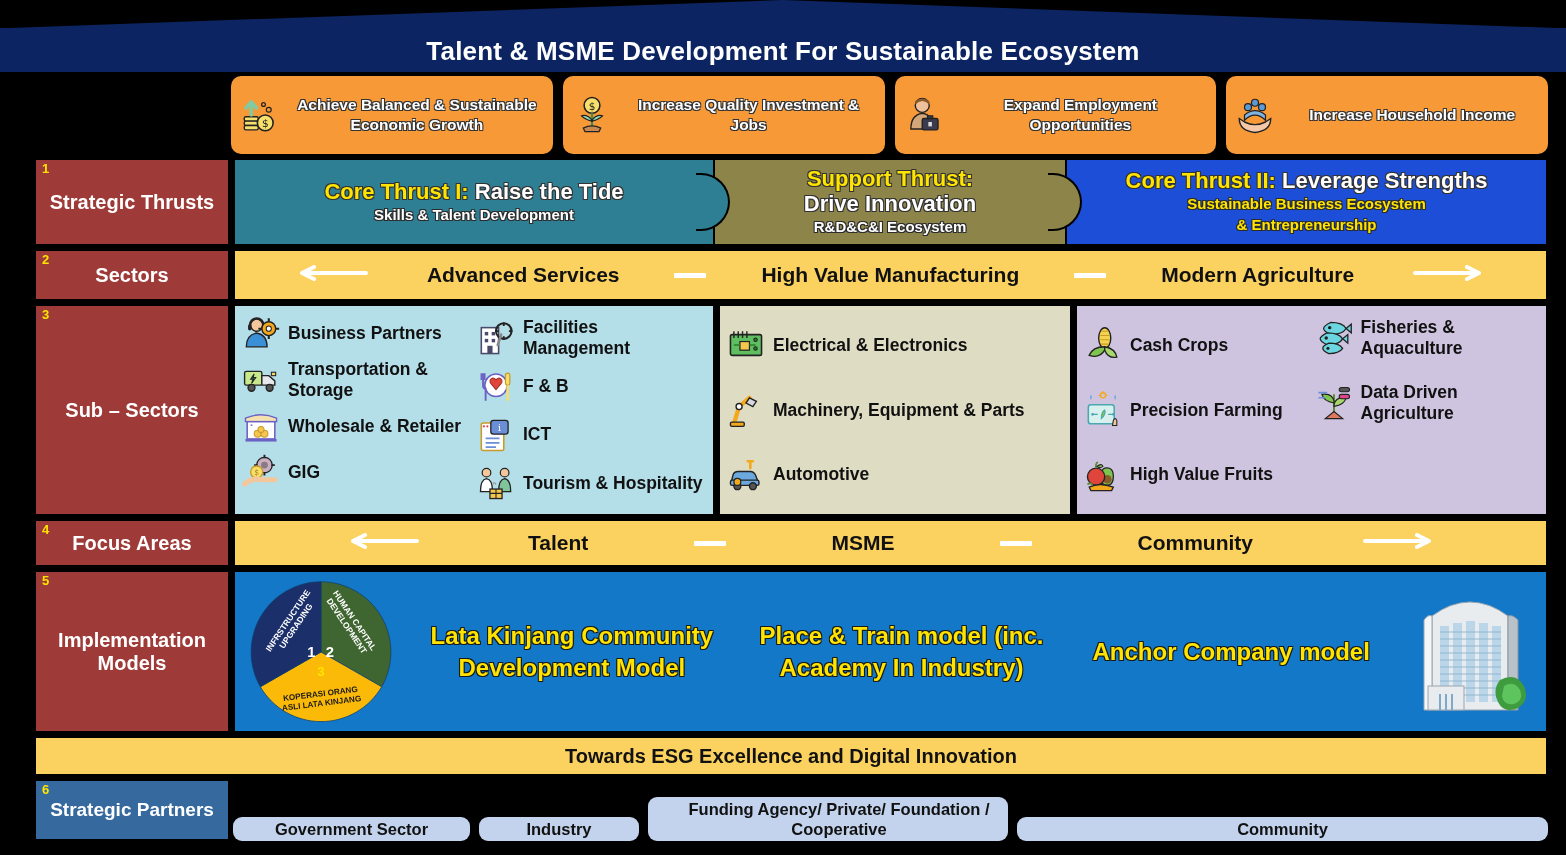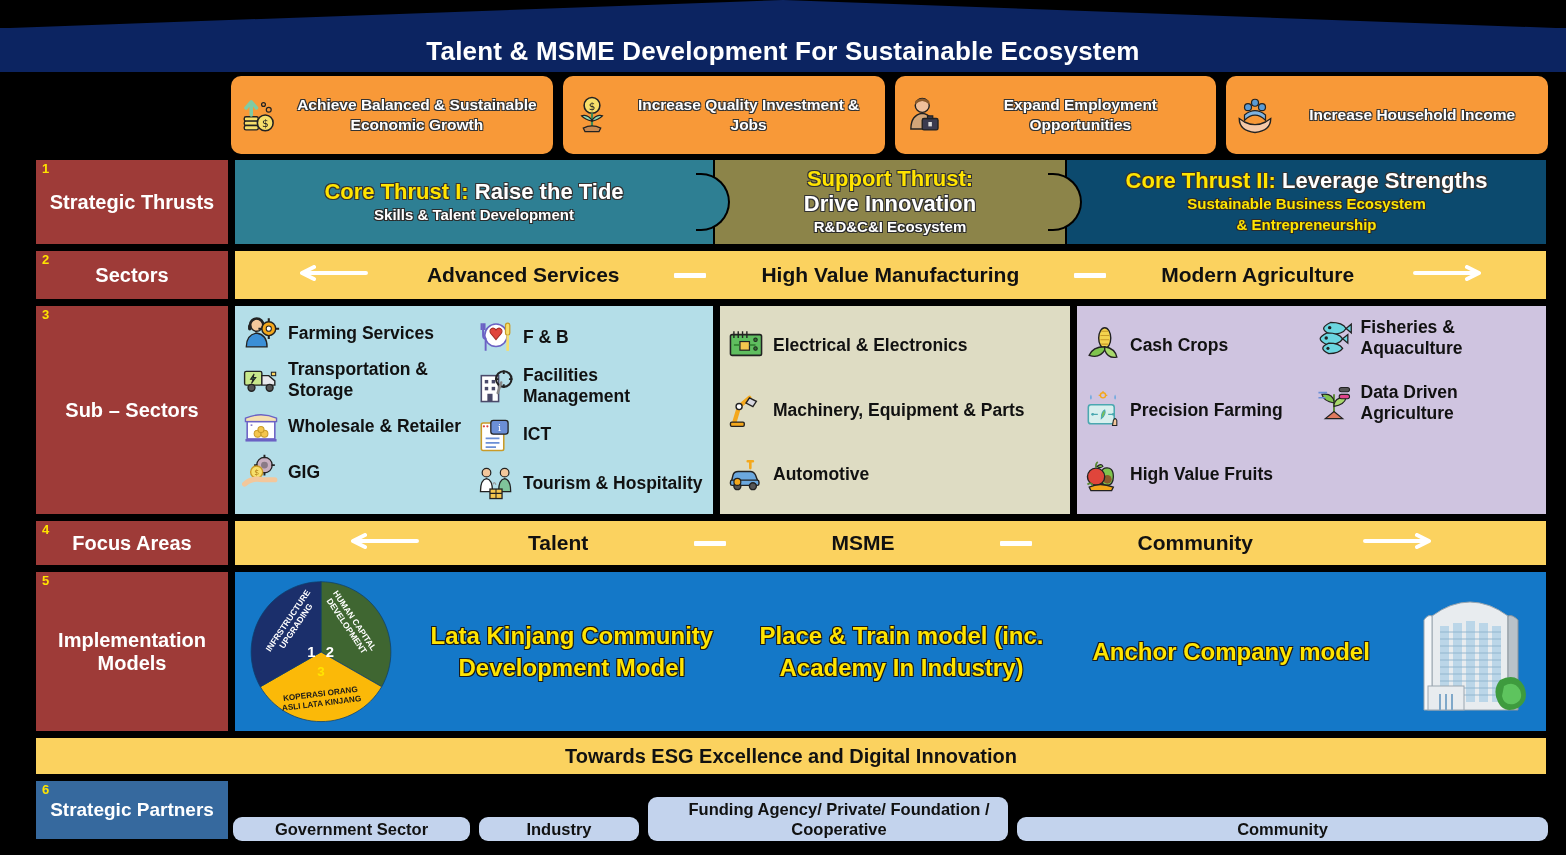--- a/index.html
+++ b/index.html
@@ -60,21 +60,21 @@
             align-items:center; justify-content:center; text-align:left;
             border:2px solid #000; }
   .thrust .t1 { font-size:22px; font-weight:bold; line-height:1.1;
                 text-shadow:-1px -1px 0 #333,1px -1px 0 #333,-1px 1px 0 #333,1px 1px 0 #333; }
   .thrust .t2 { font-size:15px; font-weight:bold; line-height:1.25; margin-top:2px;
                 text-shadow:-1px -1px 0 #2b2b2b,1px -1px 0 #2b2b2b,-1px 1px 0 #2b2b2b,1px 1px 0 #2b2b2b; }
   .t-yellow { color:#FFE400; }
   .t-white  { color:#ffffff; }
   .th-1 { background:#2E7F93; flex:0 0 482px; }
   .th-2 { background:#8C8449; flex:0 0 354px; margin-left:-2px; }
-  .th-3 { background:#0c4a6e; flex:1; margin-left:-2px; }
+  .th-3 { background:#1d4ed8; flex:1; margin-left:-2px; }
   .notch {
     position:absolute; right:-17px; top:50%; transform:translateY(-50%);
     width:34px; height:58px; border-radius:0 40px 40px 0;
     border:2px solid #000; border-left:none; z-index:3;
   }
   .notch.n1 { background:#2E7F93; }
   .notch.n2 { background:#8C8449; }
 
   
   .band { width:100%; background:#FBD25F; border:2px solid #000;
@@ -280,21 +280,21 @@
                 <circle cx="17" cy="13" r="7" fill="#F3C79B" stroke="#222" stroke-width="1.6"></circle>
                 <path d="M9 13 A8 8 0 0 1 25 13" fill="none" stroke="#222" stroke-width="2.4"></path>
                 <rect x="7" y="12" width="4" height="7" rx="2" fill="#222"></rect>
                 <rect x="23" y="12" width="4" height="7" rx="2" fill="#222"></rect>
                 <path d="M5 38 Q5 24 17 22 Q29 24 29 38Z" fill="#3B8FD6" stroke="#222" stroke-width="1.6"></path>
                 <circle cx="31" cy="17" r="8" fill="#F4A81C" stroke="#222" stroke-width="1.6"></circle>
                 <circle cx="31" cy="17" r="3" fill="#fff" stroke="#222" stroke-width="1.2"></circle>
                 <path d="M31 5 L31 9 M31 25 L31 29 M19 17 L23 17 M39 17 L43 17" stroke="#222" stroke-width="2.4"></path>
               </svg>
             </span>
-            <span class="stext">Farming Services</span>
+            <span class="stext">Business Partners</span>
           </div>
           <div class="subitem">
             <span class="sicon">
               <svg width="38" height="38" viewBox="0 0 44 44">
                 <rect x="3" y="12" width="20" height="16" rx="2" fill="#C8E88C" stroke="#222" stroke-width="1.6"></rect>
                 <path d="M23 17 L31 17 L38 23 L38 28 L23 28Z" fill="#E8E8EC" stroke="#222" stroke-width="1.6"></path>
                 <path d="M14 15 L10 21 L13 21 L11 26 L16 19 L13 19Z" fill="#3E8D57" stroke="#222" stroke-width="1.2"></path>
                 <circle cx="11" cy="31" r="4" fill="#555" stroke="#222" stroke-width="1.6"></circle>
                 <circle cx="32" cy="31" r="4" fill="#555" stroke="#222" stroke-width="1.6"></circle>
                 <rect x="34" y="13" width="5" height="4" fill="#FBD25F" stroke="#222" stroke-width="1.2"></rect>
@@ -324,48 +324,48 @@
                 <circle cx="26" cy="14" r="4" fill="#8A7A86"></circle>
                 <circle cx="17" cy="22" r="7" fill="#F6DF6B" stroke="#C99B28" stroke-width="1.6"></circle>
                 <text x="17" y="26" font-size="9" text-anchor="middle" fill="#B07B16" font-family="DejaVu Sans">$</text>
                 <path d="M3 36 Q12 28 24 31 L38 31" fill="none" stroke="#F3C79B" stroke-width="6" stroke-linecap="round"></path>
               </svg>
             </span>
             <span class="stext">GIG</span>
           </div>
         </div>
         <div class="subcol center">
-          <div class="subitem">
-            <span class="sicon">
-              <svg width="38" height="38" viewBox="0 0 44 44">
-                <circle cx="22" cy="20" r="13" fill="#fff" stroke="#6B61C4" stroke-width="1.8"></circle>
-                <path d="M22 14 C19 9 13 13 16 18 L22 25 L28 18 C31 13 25 9 22 14Z" fill="#E0453B" stroke="#A32B22" stroke-width="1.2"></path>
-                <path d="M7 6 L7 20 Q7 24 10 24 L10 38" stroke="#6B61C4" stroke-width="2.2" fill="none"></path>
-                <path d="M5 6 L5 14 M9 6 L9 14" stroke="#6B61C4" stroke-width="1.8"></path>
-                <rect x="33" y="6" width="5" height="14" rx="2.5" fill="#F6DF6B" stroke="#C99B28" stroke-width="1.4"></rect>
-                <path d="M35.5 20 L35.5 38" stroke="#F6DF6B" stroke-width="3"></path>
-              </svg>
-            </span>
-            <span class="stext">F &amp; B</span>
-          </div>
           <div class="subitem">
             <span class="sicon">
               <svg width="38" height="38" viewBox="0 0 44 44">
                 <rect x="5" y="10" width="20" height="30" fill="#fff" stroke="#4A4A6A" stroke-width="1.8"></rect>
                 <rect x="9" y="15" width="4" height="4" fill="#4A4A6A"></rect>
                 <rect x="17" y="15" width="4" height="4" fill="#4A4A6A"></rect>
                 <rect x="9" y="23" width="4" height="4" fill="#4A4A6A"></rect>
                 <rect x="17" y="23" width="4" height="4" fill="#4A4A6A"></rect>
                 <rect x="12" y="31" width="6" height="9" fill="#4A4A6A"></rect>
                 <circle cx="31" cy="14" r="9" fill="none" stroke="#222" stroke-width="2.4"></circle>
                 <path d="M31 4 L31 8 M31 20 L31 24 M21 14 L25 14 M37 14 L41 14" stroke="#222" stroke-width="2.2"></path>
                 <path d="M28 18 L24 30" stroke="#888" stroke-width="3" stroke-linecap="round"></path>
               </svg>
             </span>
             <span class="stext">Facilities Management</span>
+          </div>
+          <div class="subitem">
+            <span class="sicon">
+              <svg width="38" height="38" viewBox="0 0 44 44">
+                <circle cx="22" cy="20" r="13" fill="#fff" stroke="#6B61C4" stroke-width="1.8"></circle>
+                <path d="M22 14 C19 9 13 13 16 18 L22 25 L28 18 C31 13 25 9 22 14Z" fill="#E0453B" stroke="#A32B22" stroke-width="1.2"></path>
+                <path d="M7 6 L7 20 Q7 24 10 24 L10 38" stroke="#6B61C4" stroke-width="2.2" fill="none"></path>
+                <path d="M5 6 L5 14 M9 6 L9 14" stroke="#6B61C4" stroke-width="1.8"></path>
+                <rect x="33" y="6" width="5" height="14" rx="2.5" fill="#F6DF6B" stroke="#C99B28" stroke-width="1.4"></rect>
+                <path d="M35.5 20 L35.5 38" stroke="#F6DF6B" stroke-width="3"></path>
+              </svg>
+            </span>
+            <span class="stext">F &amp; B</span>
           </div>
           <div class="subitem">
             <span class="sicon">
               <svg width="38" height="38" viewBox="0 0 44 44">
                 <rect x="5" y="8" width="26" height="32" rx="2" fill="#fff" stroke="#C99B28" stroke-width="1.8"></rect>
                 <path d="M10 26 L26 26 M10 31 L26 31 M10 36 L22 36" stroke="#6B8FD6" stroke-width="2"></path>
                 <rect x="16" y="5" width="20" height="16" rx="3" fill="#6B8FD6" stroke="#222" stroke-width="1.5"></rect>
                 <text x="26" y="17" font-size="11" text-anchor="middle" fill="#fff" font-family="DejaVu Serif">i</text>
                 <circle cx="8" cy="12" r="1.3" fill="#E0453B"></circle>
                 <circle cx="12" cy="12" r="1.3" fill="#E0453B"></circle>

